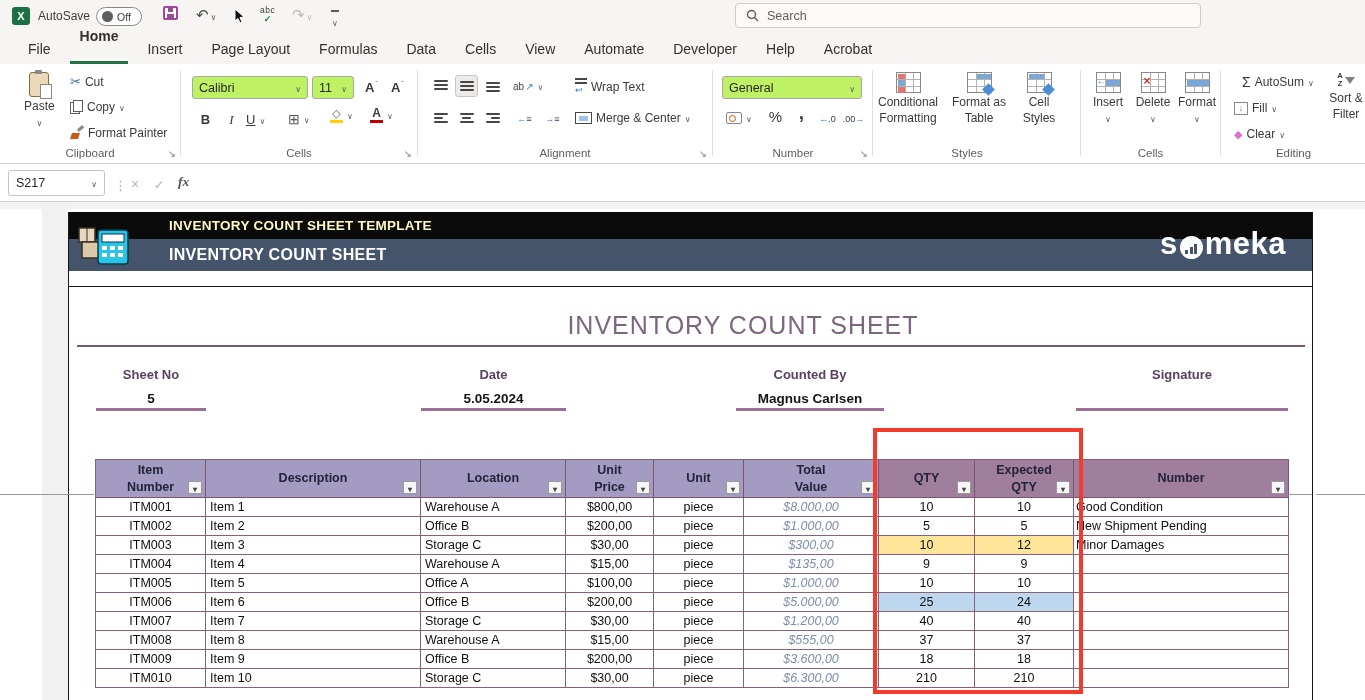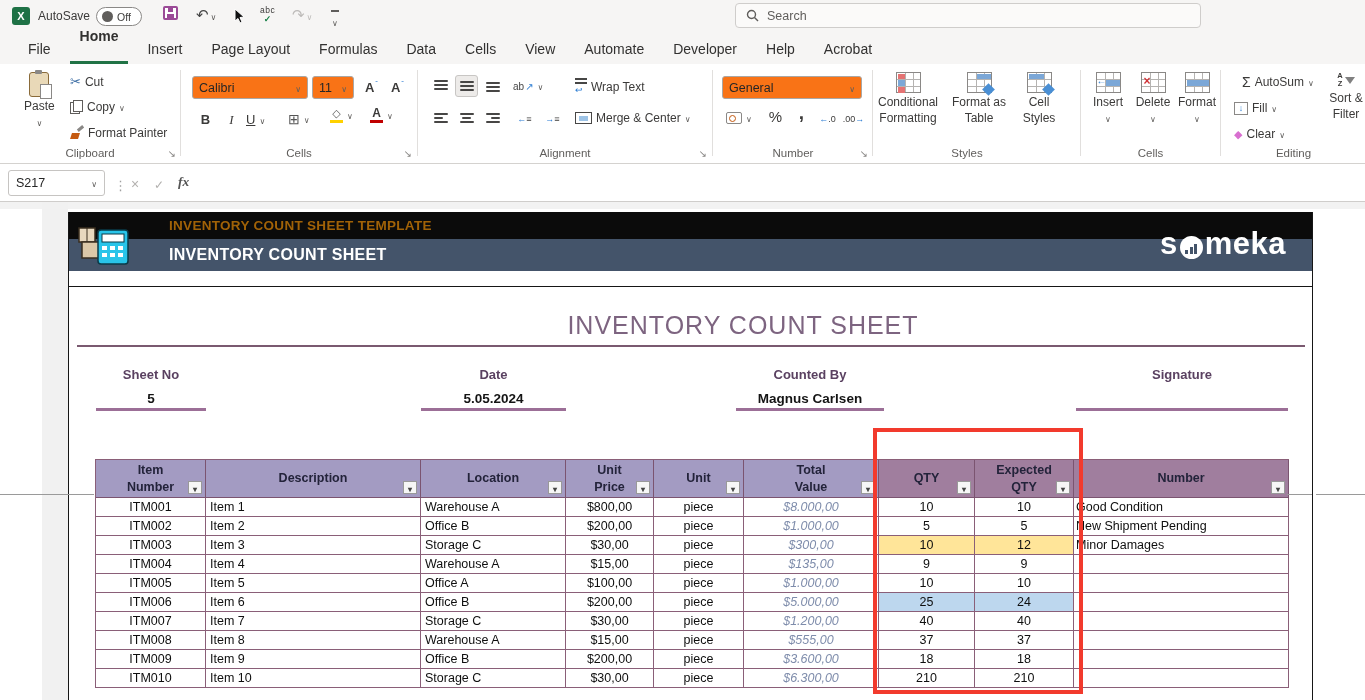--- a/index.html
+++ b/index.html
@@ -39,21 +39,21 @@
 
   
   #ribbon{position:absolute;left:0;top:64px;width:1365px;height:100px;background:#fff;border-bottom:1px solid #d4d2cf}
   .grp{position:absolute;top:0;height:99px}
   .glabel{position:absolute;bottom:4px;left:0;right:0;text-align:center;font-size:11.5px;color:#605e5c}
   .launch{position:absolute;bottom:4px;right:4px;font-size:10px;color:#8a8886}
   .launch::before{content:"↘"}
   .vsep{position:absolute;top:6px;width:1px;height:86px;background:#e1dfdd}
   .rbtn{display:flex;align-items:center;gap:4px;font-size:12px;color:#3b3a39}
   .bigbtn{display:flex;flex-direction:column;align-items:center;gap:2px;font-size:12px;color:#3b3a39;text-align:center}
-  .combo{height:23px;border:1px solid #a9a7a5;border-radius:3px;background:#f97316;display:flex;align-items:center;justify-content:space-between;font-size:12.5px;color:#262626;padding:0 6px}
+  .combo{height:23px;border:1px solid #a9a7a5;border-radius:3px;background:#bef264;display:flex;align-items:center;justify-content:space-between;font-size:12.5px;color:#262626;padding:0 6px}
   .sq{width:23px;height:22px;display:flex;align-items:center;justify-content:center}
   .sel{border:1px solid #c8c6c4;background:#edebe9;border-radius:3px}
   .gA::before{content:"A";font-size:13px;font-weight:bold;color:#3b3a39}
   .gA sup{font-size:8px;color:#2b7cd3;margin-left:1px}
   .bld::before{content:"B";font-weight:bold;font-size:13px}
   .itl::before{content:"I";font-style:italic;font-family:"Liberation Serif",serif;font-size:13px}
   .und::before{content:"U";text-decoration:underline;font-size:13px}
   .brd::before{content:"⊞";font-size:14px;color:#555}
   .colstack{display:flex;flex-direction:column;align-items:center;line-height:1}
   .colstack .bar{width:13px;height:3px;margin-top:1px}
@@ -109,21 +109,21 @@
 
   
   #sheet{position:absolute;left:0;top:202px;width:1365px;height:498px;background:#fff}
   .topband{position:absolute;left:0;top:0;width:1365px;height:7px;background:#f2f2f2}
   .colstrip{position:absolute;left:42px;top:0;width:26px;height:498px;background:#f1f1f1}
 
   
   #tpl{position:absolute;left:68px;top:10px;width:1245px;height:488px;border-left:1.5px solid #161616;border-right:1.5px solid #161616;background:#fff}
   .band-black{position:absolute;left:0;top:0;width:100%;height:27px;background:#0b0b0b}
   .band-slate{position:absolute;left:0;top:27px;width:100%;height:32px;background:#44546a}
-  .kicker{position:absolute;left:100px;top:6px;font-size:13.5px;font-weight:bold;color:#a16207;letter-spacing:.3px}
+  .kicker{position:absolute;left:100px;top:6px;font-size:13.5px;font-weight:bold;color:#fef9c3;letter-spacing:.3px}
   .bandtitle{position:absolute;left:100px;top:34px;font-size:16px;font-weight:bold;color:#fff;letter-spacing:.3px}
   .prodicon{position:absolute;left:7px;top:8px}
   .logo{position:absolute;right:26px;top:12px;height:40px;display:flex;align-items:center;font-weight:bold;font-size:31px;color:#fff;letter-spacing:.5px}
   .logo-o{width:23px;height:23px;border-radius:50%;background:#fff;margin:6px 2px 0;display:flex;align-items:flex-end;justify-content:center;gap:1.5px;padding-bottom:5px}
   .logo-o i{display:block;width:3px;background:#44546a}
   .tpl-body{position:absolute;left:0;top:74px;width:100%;height:414px;border-top:1.5px solid #161616;background:#fff}
   .main-title{position:absolute;left:374px;top:24px;width:600px;text-align:center;font-size:25px;font-weight:500;color:#7d6480;letter-spacing:1px}
   .hr{position:absolute;left:8px;top:58px;width:1228px;height:2px;background:#7a5970}
   .fld-label{position:absolute;top:80px;font-size:13px;font-weight:bold;color:#5a4161;text-align:center}
   .fld-value{position:absolute;top:104px;font-size:13.5px;font-weight:bold;color:#141414;text-align:center}

